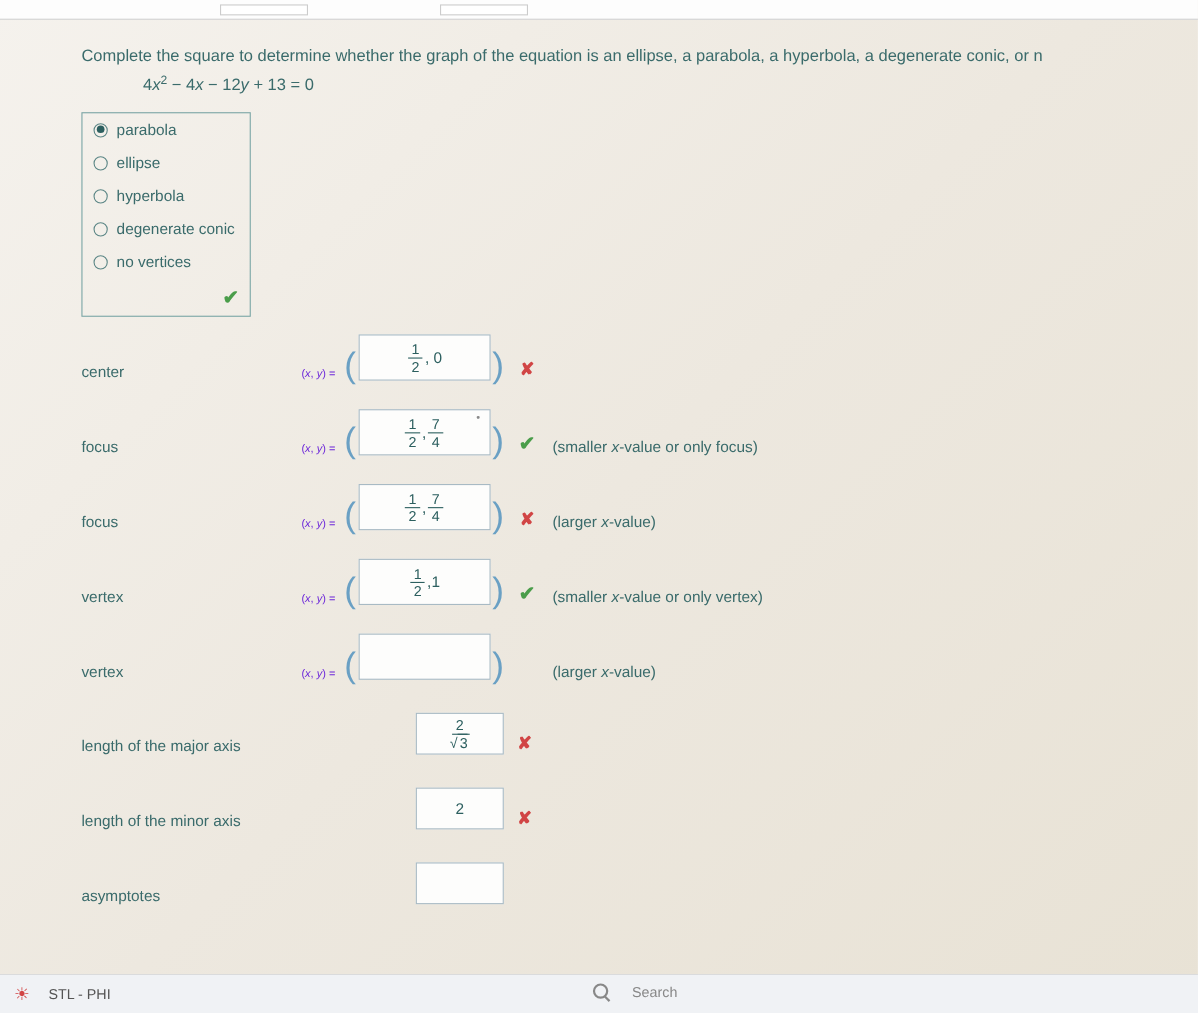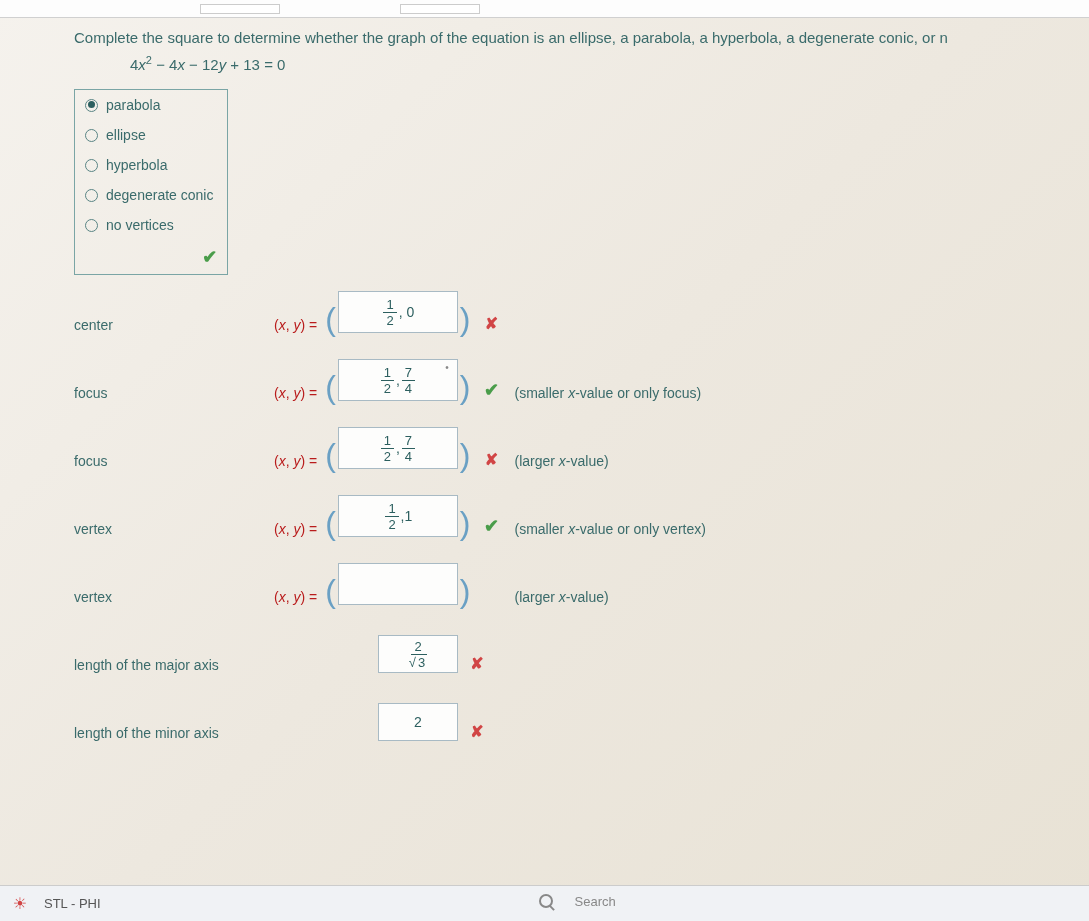--- a/index.html
+++ b/index.html
@@ -23,21 +23,21 @@
     padding-left: 200px;
     gap: 120px;
   }
   .top-box {
     width: 80px;
     height: 10px;
     border: 1px solid #ccc;
     background: #fff;
   }
   .content {
-    padding: 11px 0 0 74px;
+    padding: 24px 0 0 74px;
   }
   .question-text {
     color: #3a6b6b;
     font-size: 15px;
     margin-bottom: 8px;
   }
   .equation {
     color: #3a6b6b;
     font-size: 15px;
     margin-left: 56px;
@@ -103,22 +103,22 @@
     align-items: flex-end;
     margin-bottom: 18px;
     min-height: 50px;
   }
   .row-label {
     width: 200px;
     color: #3a6b6b;
     font-size: 14px;
   }
   .eq-prefix {
-    color: #b91c1c;
-    font-size: 14px;
+    color: #6d28d9;
+    font-size: 10px;
     margin-right: 6px;
   }
   .paren {
     font-size: 32px;
     color: #6aa0c4;
     font-weight: 300;
     line-height: 0.8;
     margin: 0 2px;
   }
   .answer-box {
@@ -365,20 +365,25 @@
   <div class="answer-row">
     <div class="row-label">length of the minor axis</div>
     <div style="width:104px"></div>
     <div class="answer-box small">
         <span>2</span>
       </div>
     <div class="mark-col"><span class="cross-icon">✘</span></div>
   </div>
 
   
+  <div class="answer-row">
+    <div class="row-label">asymptotes</div>
+    <div style="width:104px"></div>
+    <div class="answer-box small"></div>
+  </div>
 
 </div>
 
 <div class="taskbar">
   <div class="tb-icon" style="color:#d14545">☀</div>
   <div class="tb-text">STL - PHI</div>
   <div class="search-bar">
     <div class="tb-icon win-icon">
         <span></span>
         <span></span>

